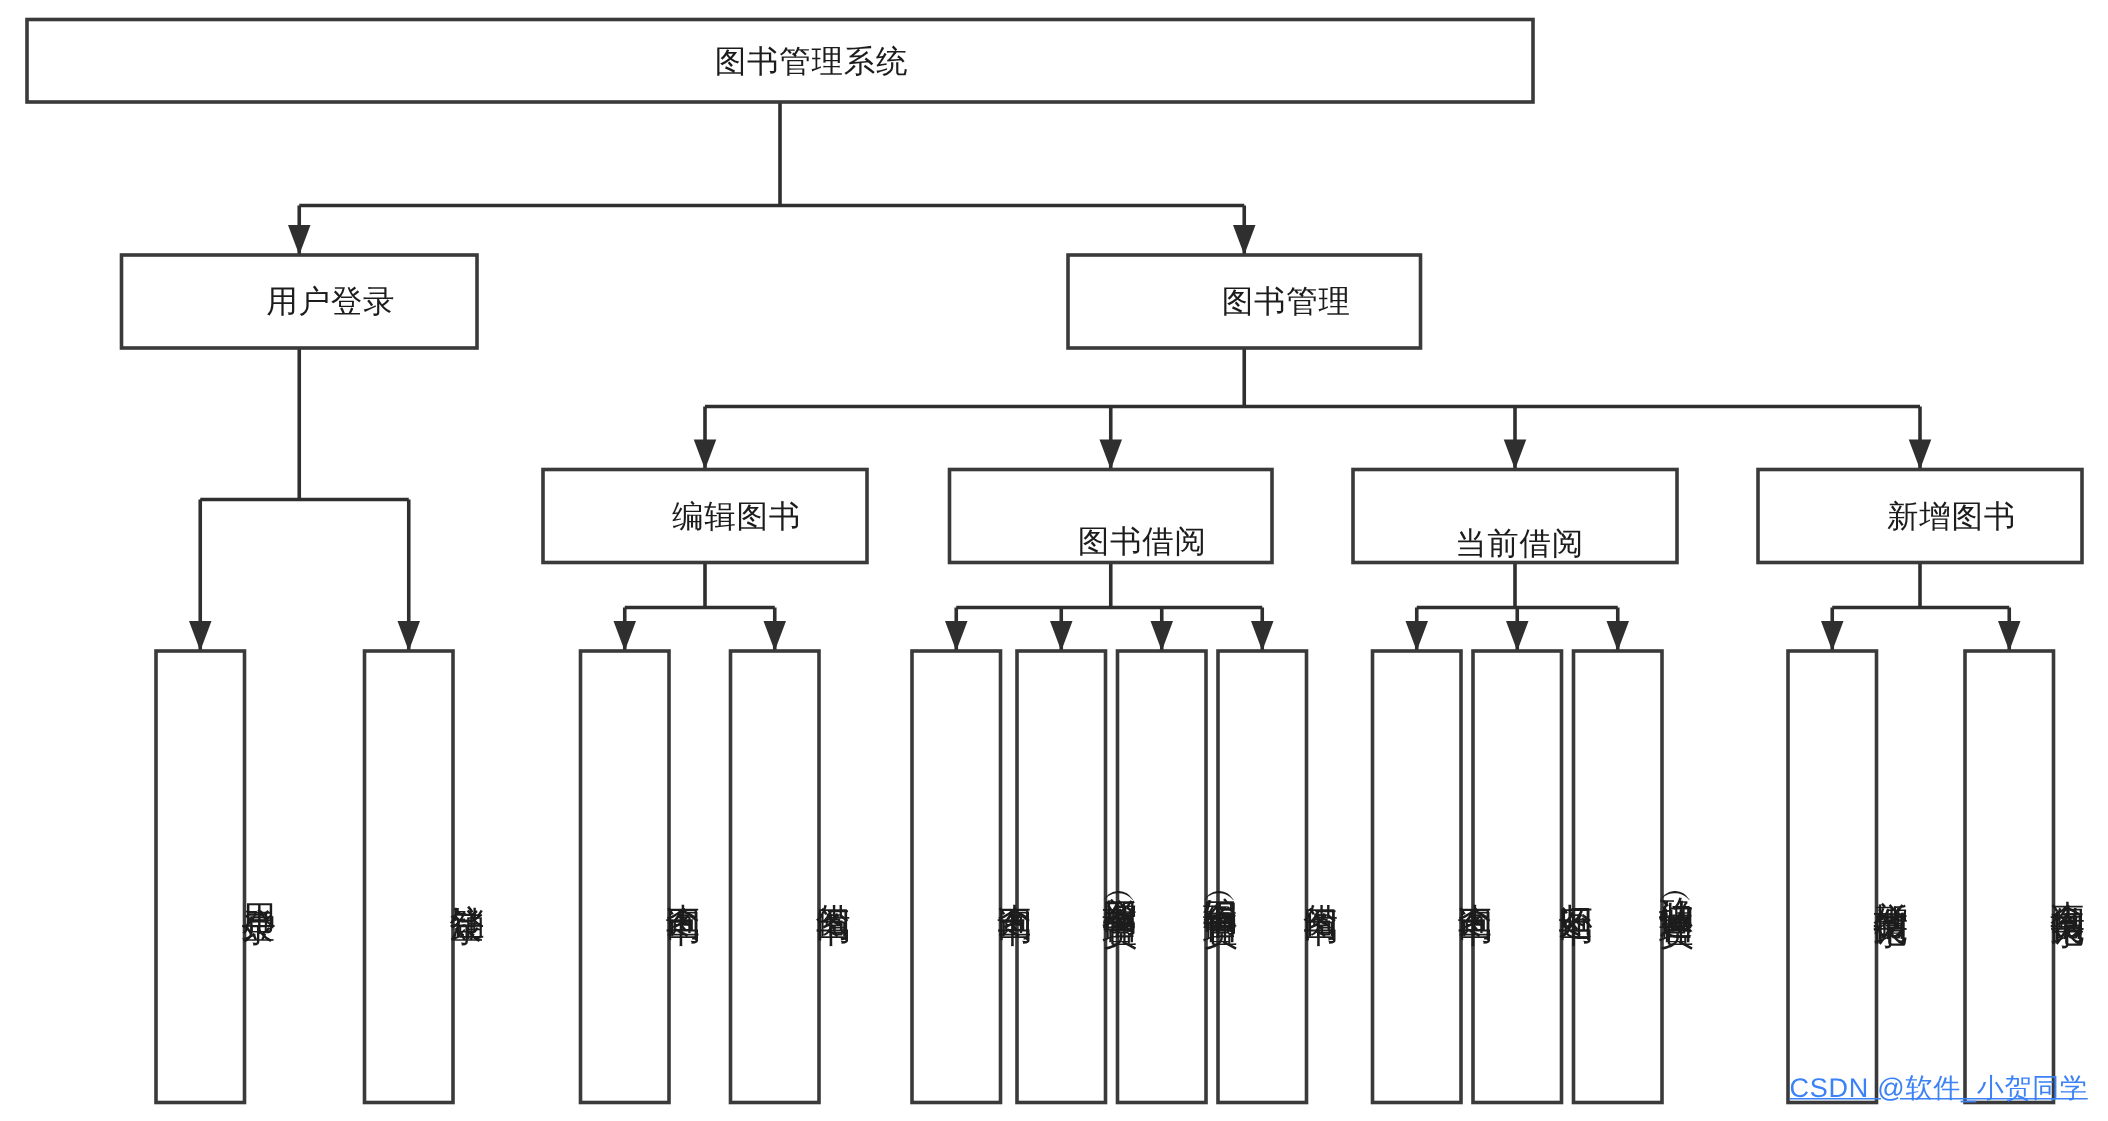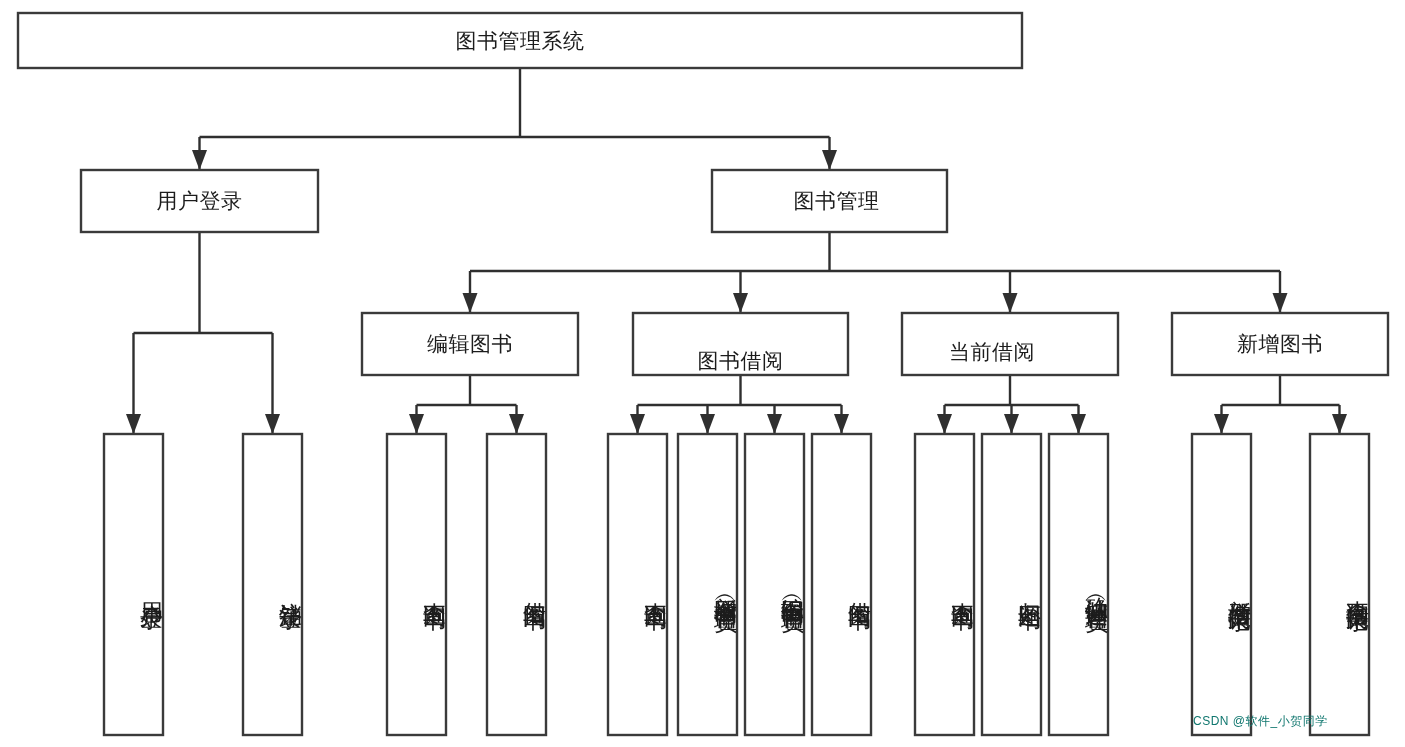--- a/index.html
+++ b/index.html
@@ -41,44 +41,46 @@
   .node-label {
     position: absolute;
     display: flex;
     align-items: center;
     justify-content: center;
     color: #1c1c1c;
     font-family: "Liberation Sans", "DejaVu Sans", sans-serif;
     box-sizing: border-box;
     pointer-events: none;
     white-space: nowrap;
+    margin-left: 21px;
   }
   .node-label.horiz {
     font-size: 21px;
     letter-spacing: 0.5px;
   }
   .node-label.vert {
     writing-mode: vertical-rl;
     text-orientation: upright;
     font-size: 23px;
     line-height: 1;
     letter-spacing: 2px;
     align-items: flex-start;
     justify-content: center;
     padding-top: 6px;
   }
   .watermark {
     position: absolute;
     left: 1193px;
     top: 713px;
-    font-size: 12px;
-    color: #0f766e;
+    font-size: 18px;
+    color: #3b82f6;
     font-family: "Liberation Sans", "DejaVu Sans", sans-serif;
     white-space: nowrap;
     letter-spacing: 0.5px;
+    text-decoration: underline;
   }
 </style>
 </head>
 <body>
 
 <div id="stage">
 
   <svg id="diagram" viewBox="0 0 1405 747">
     <g id="edges-layer">
         <line x1="520" y1="68" x2="520" y2="137" class="edge-line"></line>
@@ -157,21 +159,21 @@
         <rect x="1310" y="434" width="59" height="301" class="node-box"></rect>
       </g>
   </svg>
 
   <div id="labels-layer">
       <div class="node-label horiz" style="left: 18px; top: 13px; width: 1004px; height: 55px;">图书管理系统</div>
       <div class="node-label horiz" style="left: 81px; top: 170px; width: 237px; height: 62px;">用户登录</div>
       <div class="node-label horiz" style="left: 712px; top: 170px; width: 249px; height: 62px; border-radius: 13px;">图书管理</div>
       <div class="node-label horiz" style="left: 362px; top: 313px; width: 216px; height: 62px;">编辑图书</div>
       <div class="node-label horiz" style="left: 633px; top: 330px; width: 215px; height: 62px;">图书借阅</div>
-      <div class="node-label horiz" style="left: 902px; top: 321px; width: 180px; height: 62px;">当前借阅</div>
+      <div class="node-label horiz" style="left: 902px; top: 331px; width: 180px; height: 62px;">当前借阅</div>
       <div class="node-label horiz" style="left: 1172px; top: 313px; width: 216px; height: 62px;">新增图书</div>
       <div class="node-label vert" style="left: 104px; top: 434px; width: 59px; height: 301px;">用户登录</div>
       <div class="node-label vert" style="left: 243px; top: 434px; width: 59px; height: 301px;">注销登录</div>
       <div class="node-label vert" style="left: 387px; top: 434px; width: 59px; height: 301px;">查询图书</div>
       <div class="node-label vert" style="left: 487px; top: 434px; width: 59px; height: 301px;">借阅图书</div>
       <div class="node-label vert" style="left: 608px; top: 434px; width: 59px; height: 301px;">查询图书</div>
       <div class="node-label vert" style="left: 678px; top: 434px; width: 59px; height: 301px;">新增图书（管理员）</div>
       <div class="node-label vert" style="left: 745px; top: 434px; width: 59px; height: 301px;">编辑图书（管理员）</div>
       <div class="node-label vert" style="left: 812px; top: 434px; width: 59px; height: 301px;">借阅图书</div>
       <div class="node-label vert" style="left: 915px; top: 434px; width: 59px; height: 301px;">查询图书</div>

